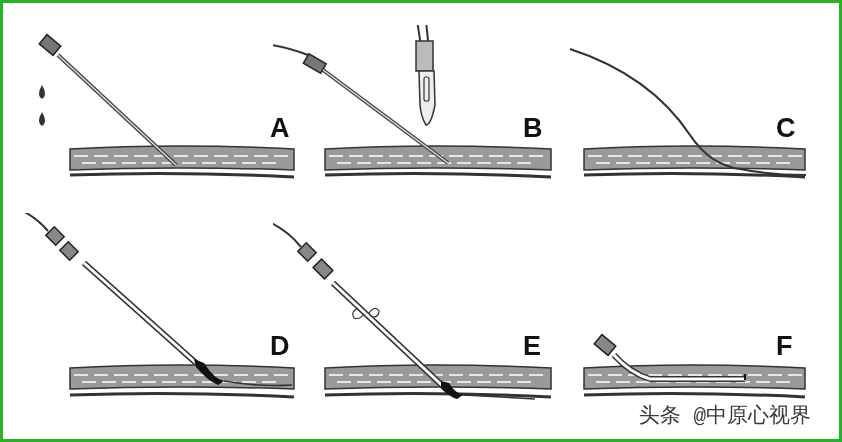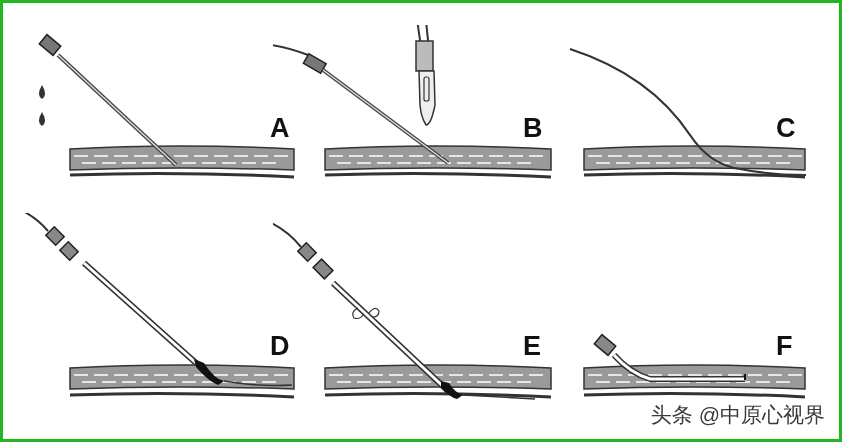--- a/index.html
+++ b/index.html
@@ -8,22 +8,22 @@
     position:absolute; left:0; top:0; width:836px; height:436px;
     border:3px solid #22b722; background:#ffffff;
   }
   .panel { position:absolute; width:270px; height:190px; }
   .panel svg { position:absolute; left:0; top:0; }
   .panel-label {
     position:absolute; font-weight:bold; font-size:27px; color:#111111;
     font-family:"Liberation Sans", sans-serif;
   }
   .watermark {
-    position:absolute; right:14px; bottom:10px; font-size:21px; color:#3a3a3a;
-    font-family:Liberation Sans, sans-serif; letter-spacing:0px;
+    position:absolute; right:28px; bottom:10px; font-size:21px; color:#3a3a3a;
+    font-family:Liberation Mono, monospace; letter-spacing:0px;
   }
 </style>
 </head>
 <body>
 
 <div class="frame">
 
   <div class="panel" style="left:15px; top:22px;">
     <svg width="290" height="190">
 

